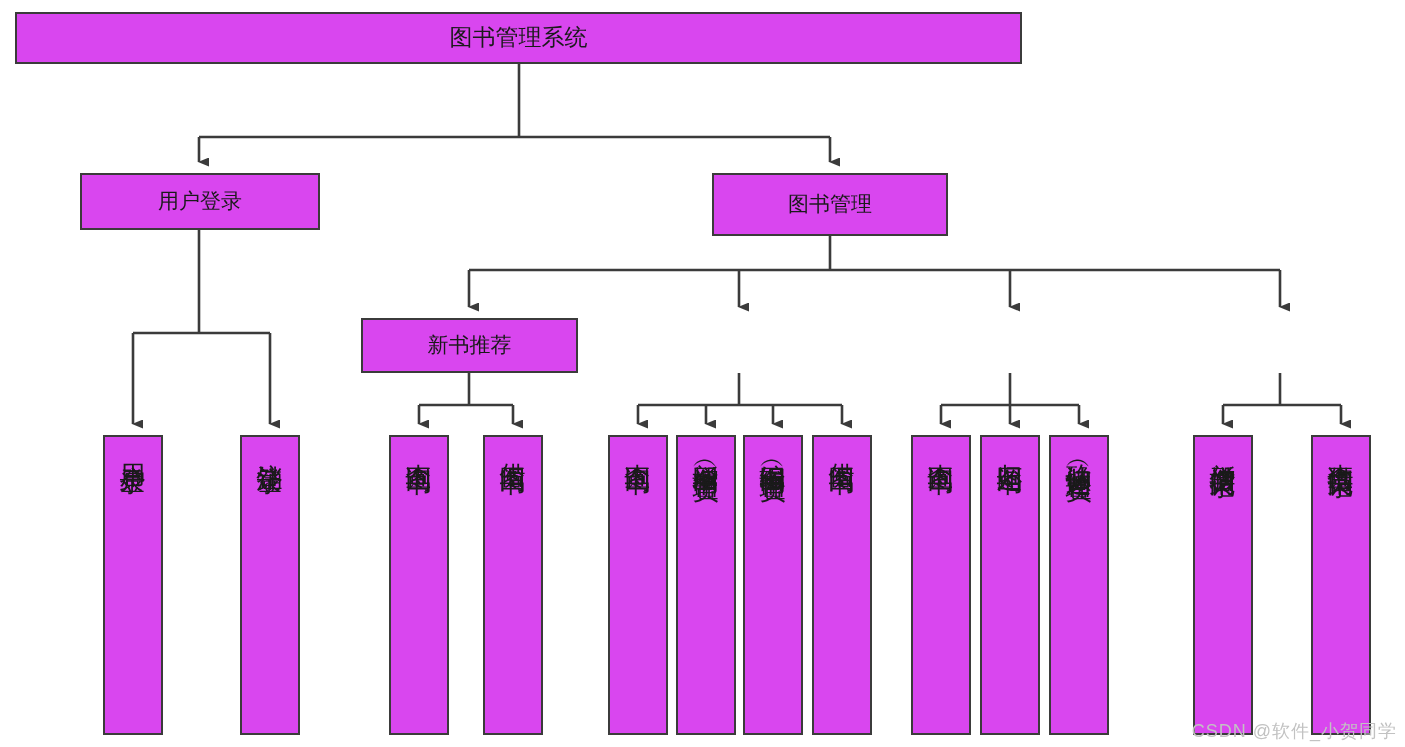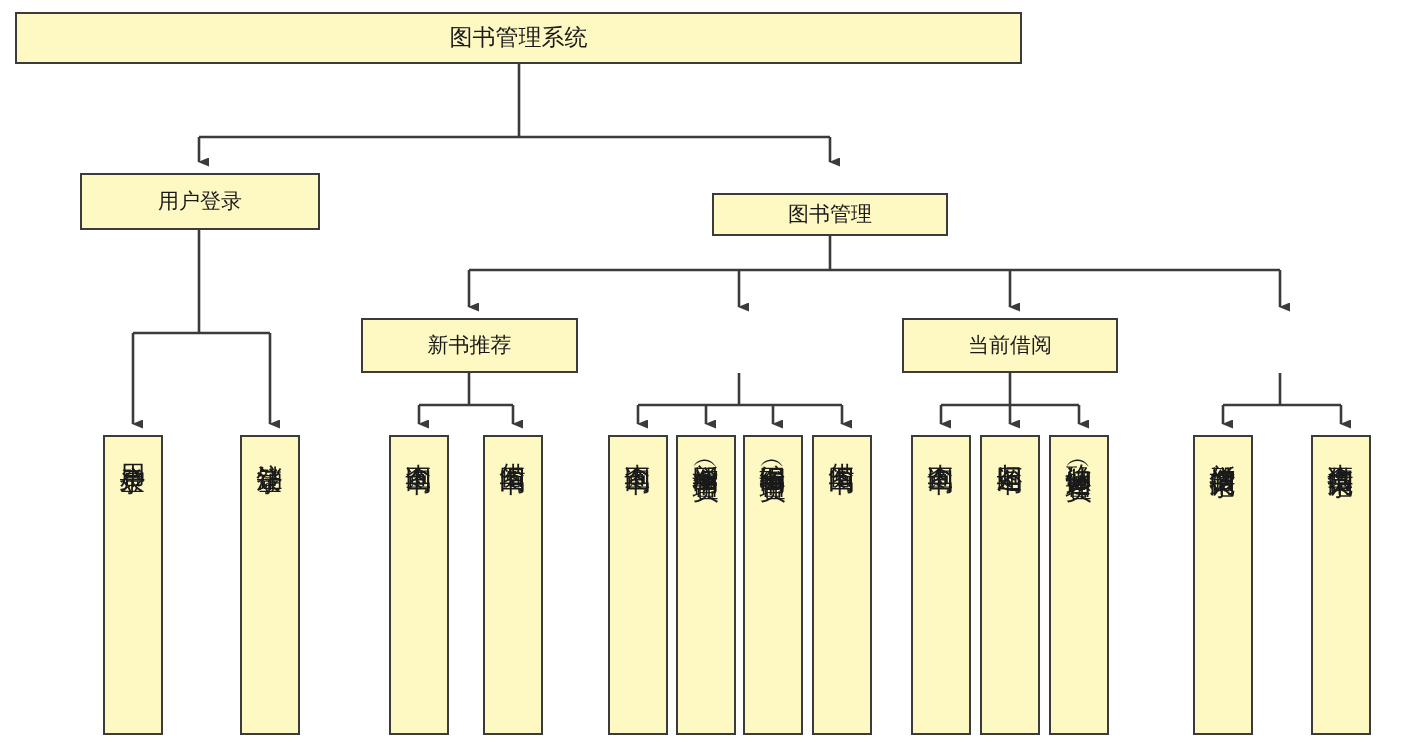--- a/index.html
+++ b/index.html
@@ -9,21 +9,21 @@
     font-family:"Liberation Sans","DejaVu Sans",sans-serif;
     overflow:hidden;
   }
   #canvas{position:relative;width:1405px;height:747px;}
 
   svg#wires{position:absolute;left:0;top:0;width:1405px;height:747px;}
 
   .node{
     position:absolute;
     box-sizing:border-box;
-    background:#fef9c3;
+    background:#d946ef;
     border:2px solid #3b3b3b;
     display:flex;
     align-items:center;
     justify-content:center;
     color:#1a1a1a;
   }
   .node .lbl{
     display:block;
     text-align:center;
     line-height:1.18;
@@ -112,29 +112,26 @@
     </g>
   </svg>
 
   <div class="node root" style="left:15px;top:12px;width:1007px;height:52px;">
     <span class="lbl">图书管理系统</span>
   </div>
 
   <div class="node lvl2" style="left:80px;top:173px;width:240px;height:57px;">
     <span class="lbl">用户登录</span>
   </div>
-  <div class="node lvl2" style="left:712px;top:173px;width:236px;height:43px;margin-top:20px;">
+  <div class="node lvl2" style="left:712px;top:173px;width:236px;height:63px;">
     <span class="lbl">图书管理</span>
   </div>
 
   <div class="node lvl3" style="left:361px;top:318px;width:217px;height:55px;">
     <span class="lbl">新书推荐</span>
-  </div>
-  <div class="node lvl3" style="left:902px;top:318px;width:216px;height:55px;">
-    <span class="lbl">当前借阅</span>
   </div>
 
   <div class="node leaf" style="left:103px;top:435px;width:60px;height:300px;">
     <span class="lbl">用户登录</span>
   </div>
   <div class="node leaf" style="left:240px;top:435px;width:60px;height:300px;">
     <span class="lbl">注销登录</span>
   </div>
 
   <div class="node leaf" style="left:389px;top:435px;width:60px;height:300px;">
@@ -167,13 +164,14 @@
     <span class="lbl">确认归还（管理员）</span>
   </div>
 
   <div class="node leaf" style="left:1193px;top:435px;width:60px;height:300px;">
     <span class="lbl">新增借阅记录</span>
   </div>
   <div class="node leaf" style="left:1311px;top:435px;width:60px;height:300px;">
     <span class="lbl">查询借阅记录</span>
   </div>
 
+  <div class="watermark">CSDN @软件_小贺同学</div>
 </div>
 
 </body></html>

